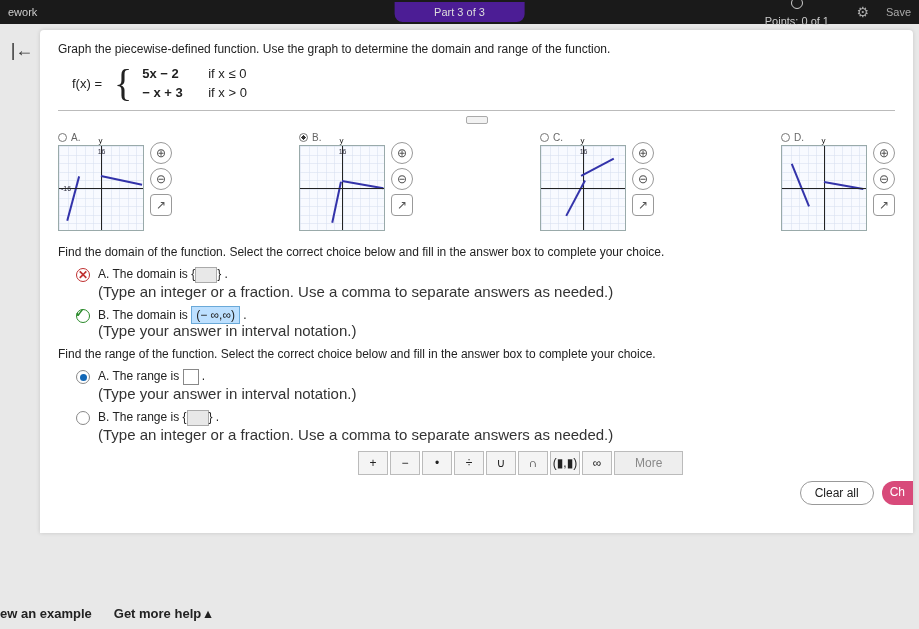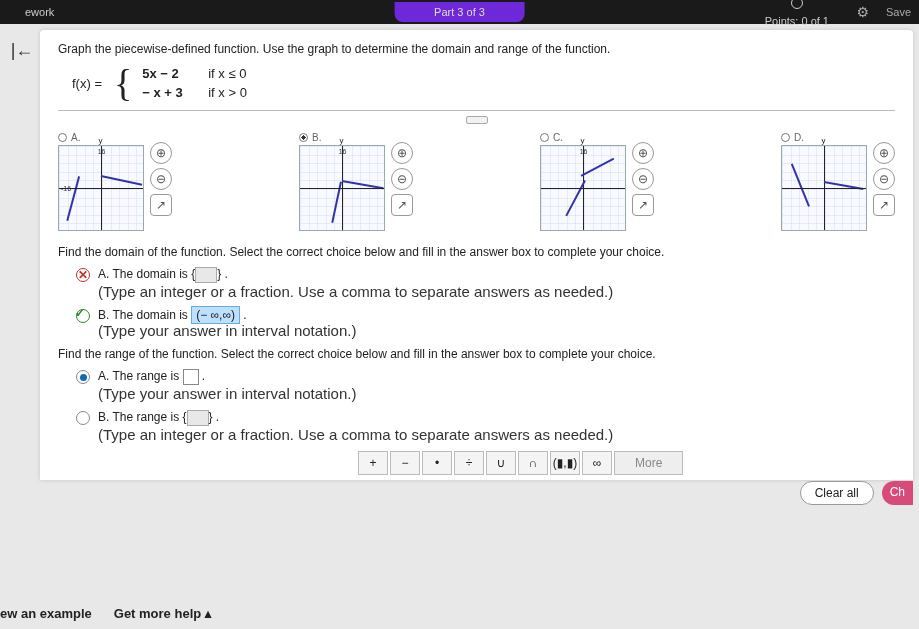--- a/index.html
+++ b/index.html
@@ -15,26 +15,26 @@
 }
 .topbar {
   background: #1a1a1a;
   height: 24px;
   display: flex;
   align-items: center;
   color: #ccc;
   font-size: 11px;
   position: relative;
 }
-.topbar .left { padding-left: 8px; margin-left: 17px; }
+.topbar .left { padding-left: 8px; }
 .part-pill {
   position: absolute;
   left: 50%;
   transform: translateX(-50%);
-  background: #6d28d9;
+  background: #4c1d95;
   border-radius: 0 0 8px 8px;
   padding: 4px 40px;
   color: #ddd;
 }
 .topbar .points {
   position: absolute;
   right: 90px;
   display: flex;
   align-items: center;
   gap: 6px;
@@ -44,21 +44,21 @@
 .circ {
   width: 12px; height: 12px; border: 1.5px solid #ccc; border-radius: 50%; display: inline-block;
 }
 .page {
   background: #fff;
   margin: 6px 6px 4px 40px;
   border-radius: 4px 4px 0 0;
   box-shadow: 0 0 4px rgba(0,0,0,.15);
   padding: 12px 18px 10px 18px;
   position: relative;
-  height: 450px;
+  height: 503px;
 }
 .back-arrow {
   position: absolute;
   left: 8px;
   top: 36px;
   width: 28px; height: 28px;
   font-size: 18px;
   color: #333;
   display: flex;
   align-items: center;

